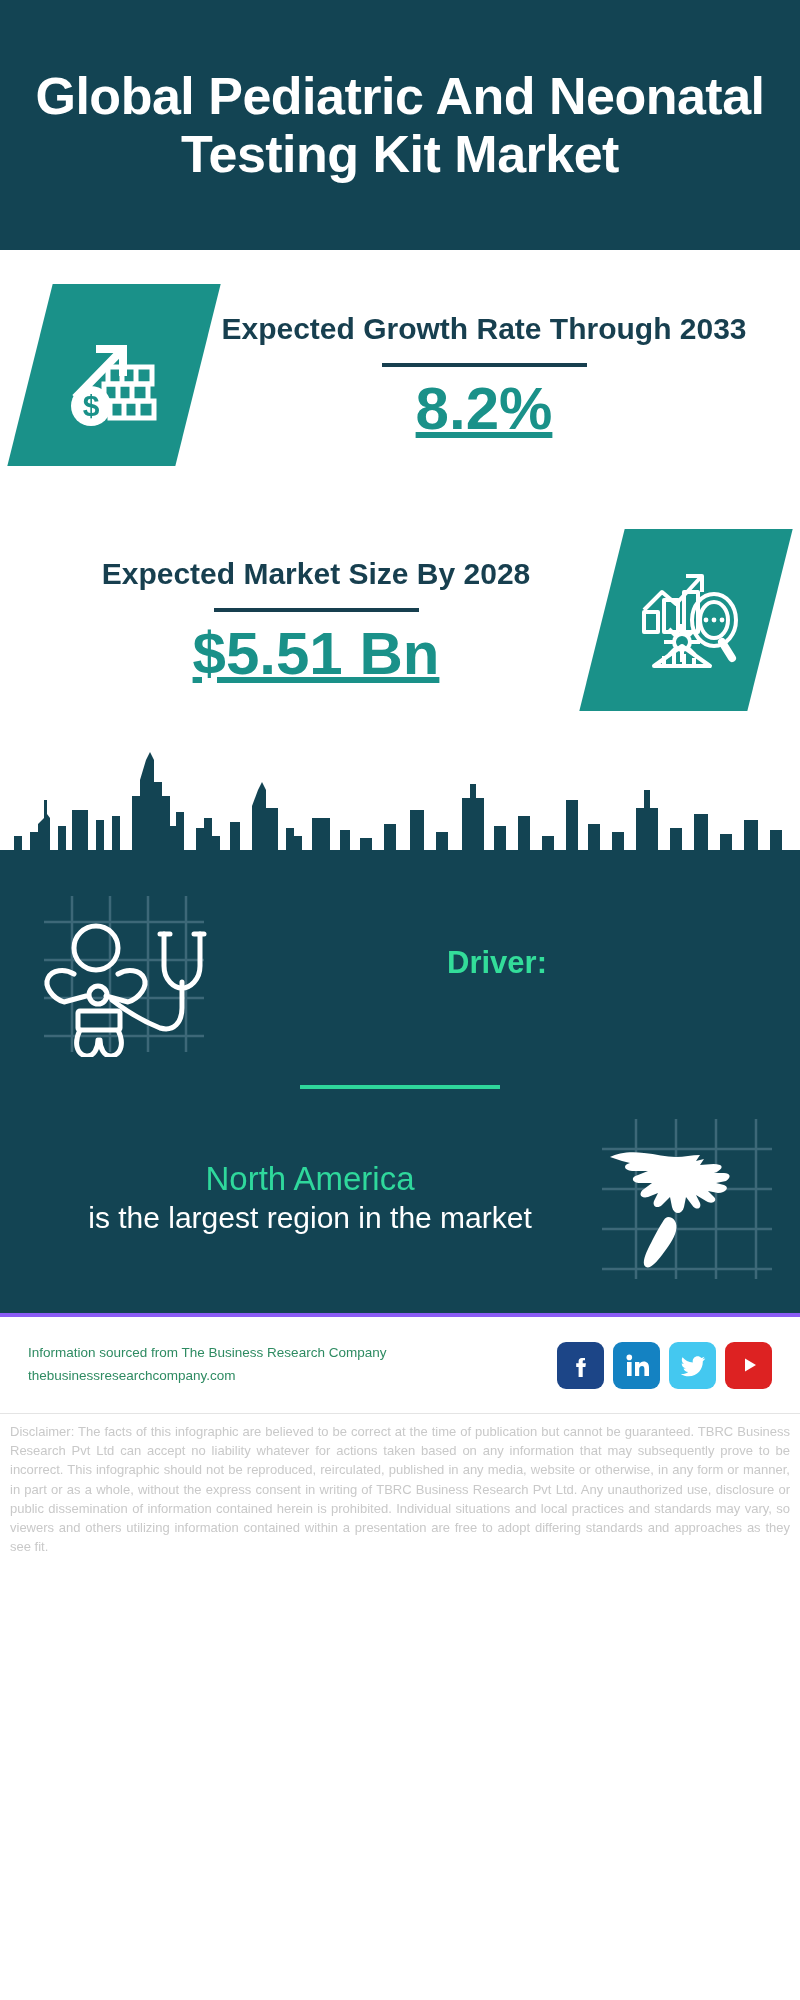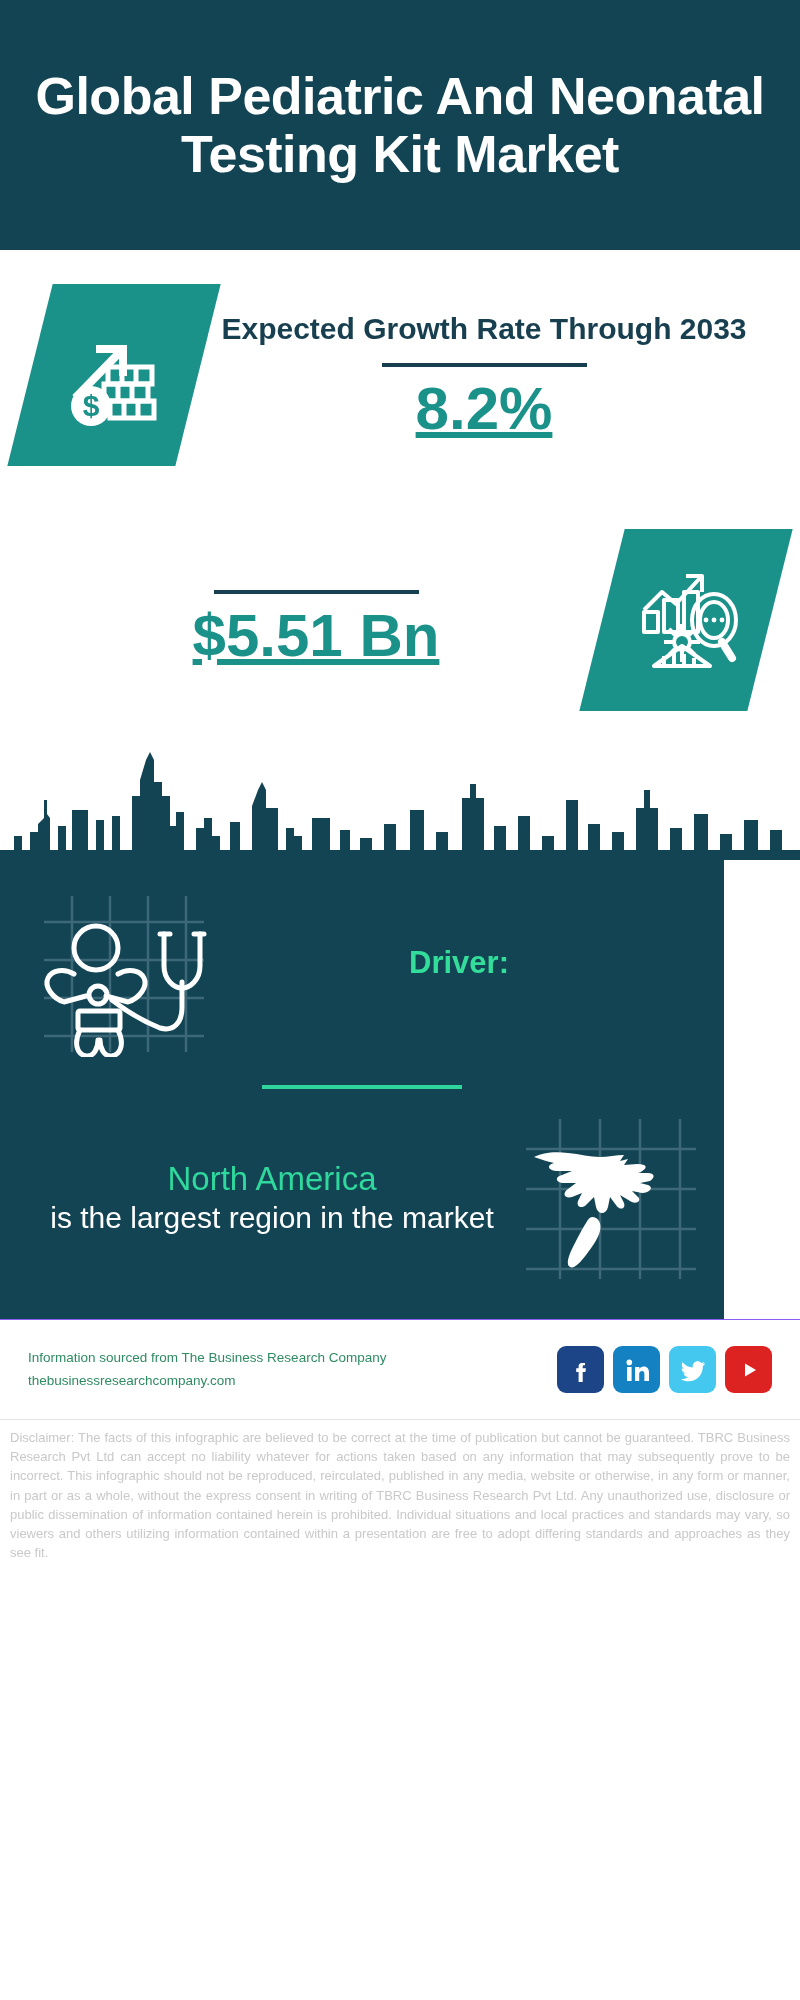--- a/index.html
+++ b/index.html
@@ -66,23 +66,23 @@
     line-height:1;
     text-decoration:underline;
   }
 
   
   .skyline-wrap { position:relative; width:800px; height:120px; background:#ffffff; overflow:hidden; }
   .skyline-wrap svg { display:block; position:absolute; bottom:0; left:0; }
 
   .dark-panel {
     background:#134453;
-    width:724px;
+    width:800px;
     position:relative;
-    padding-bottom:18px;
+    padding-bottom:12px;
   }
 
   
   .driver-row { display:flex; align-items:center; padding:22px 24px 6px 24px; }
   .driver-icon-box { width:200px; height:175px; flex:0 0 auto; position:relative; }
   .driver-text { flex:1 1 auto; text-align:center; padding-right:6px; }
   .driver-title { color:#33dd9a; font-size:31px; font-weight:700; margin-bottom:14px; }
   .driver-body { color:#ffffff; font-size:23px; font-weight:700; line-height:1.32; }
 
   .mint-divider { width:200px; height:4px; background:#2fd69b; margin:22px auto 20px auto; }
@@ -91,21 +91,21 @@
   .region-row { display:flex; align-items:center; padding:4px 24px 18px 24px; }
   .region-text { flex:1 1 auto; text-align:center; }
   .region-name { color:#2fd89c; font-size:33px; font-weight:400; line-height:1.2; }
   .region-sub { color:#ffffff; font-size:30px; font-weight:400; line-height:1.28; }
   .region-map-box { width:180px; height:170px; flex:0 0 auto; position:relative; }
 
   
   .footer {
     height:100px; background:#ffffff;
     display:flex; align-items:center; padding:0 28px;
-    border-top:1px solid #8b5cf6;
+    border-top:4px solid #8b5cf6;
   }
   .footer-text { flex:1 1 auto; }
   .footer-text div { color:#2e8b62; font-size:13.5px; line-height:1.7; }
   .socials { display:flex; gap:9px; flex:0 0 auto; }
   .soc { width:47px; height:47px; border-radius:9px; display:flex; align-items:center; justify-content:center; }
   .soc svg { display:block; }
   .soc-fb { background:#1c4587; }
   .soc-li { background:#1482c2; }
   .soc-tw { background:#44c8f0; }
   .soc-yt { background:#dd2222; }
@@ -149,20 +149,21 @@
     </div>
     <div class="stat-text">
       <div class="stat-label">Expected Growth Rate Through 2033</div>
       <div class="divider-line"></div>
       <div class="stat-value">8.2%</div>
     </div>
   </div>
 
   <div class="stat stat-b">
     <div class="stat-text">
+      <div class="stat-label">Expected Market Size By 2028</div>
       <div class="divider-line"></div>
       <div class="stat-value">$5.51 Bn</div>
     </div>
     <div class="para">
       <span class="ico">
         <svg width="112" height="112" viewBox="0 0 112 112">
           <g fill="none" stroke="#ffffff" stroke-width="4" stroke-linejoin="round">
             <path d="M14 48 L32 30 L46 42 L70 16"></path>
             <path d="M56 14 L72 14 L72 30"></path>
             <rect x="14" y="50" width="14" height="20"></rect>

